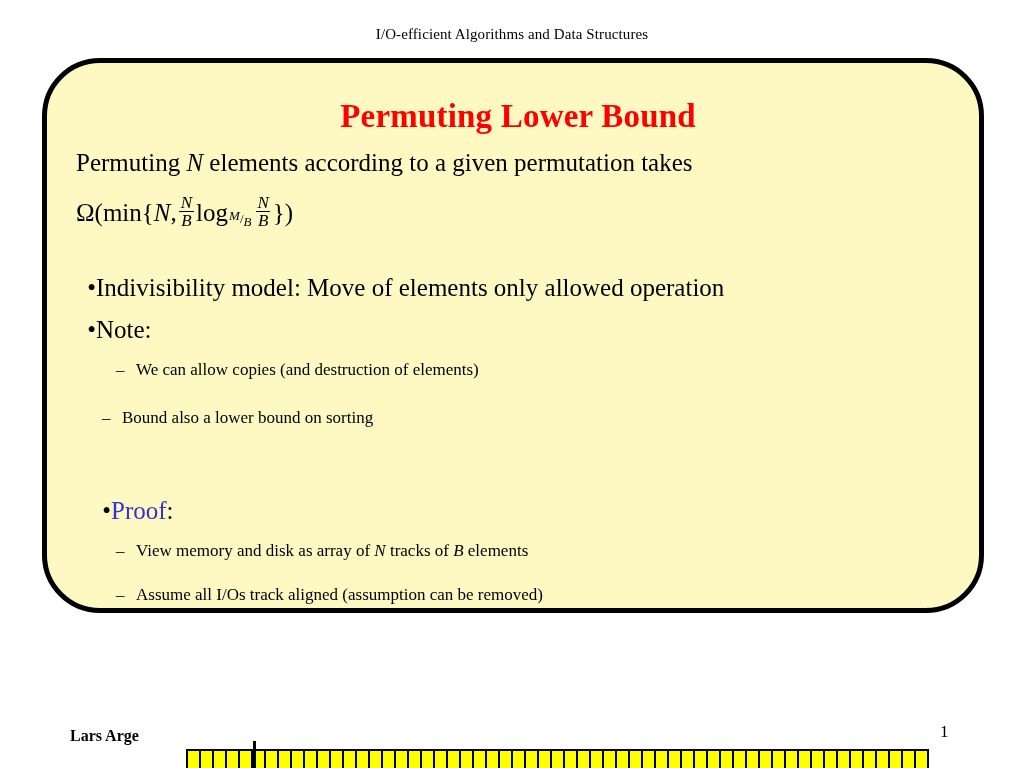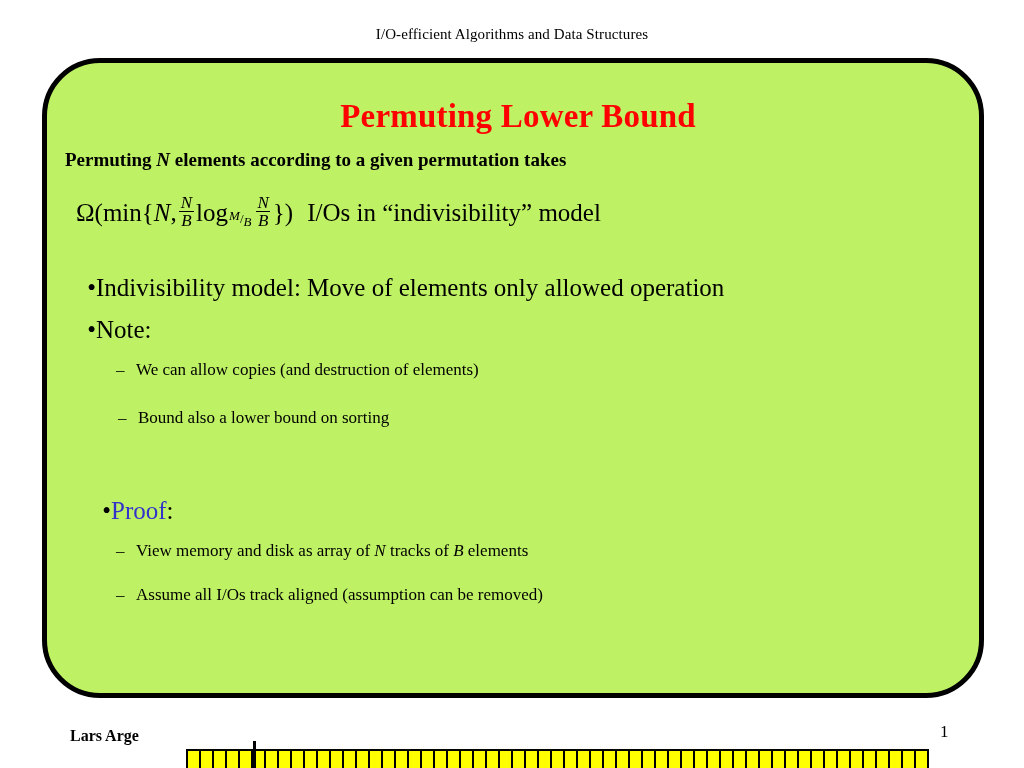--- a/index.html
+++ b/index.html
@@ -27,25 +27,25 @@
     letter-spacing: 0.1px;
     color: #000;
   }
 
   
   .slide-frame {
     position: absolute;
     left: 42px;
     top: 58px;
     width: 942px;
-    height: 640px;
+    height: 555px;
     border: 5px solid #000000;
     border-radius: 58px;
     box-sizing: border-box;
-    background: #bef264;
+    background: #fef9c3;
   }
 
   
   .slide-title {
     position: absolute;
     left: 0;
     top: 35px;
     width: 942px;
     text-align: center;
     font-size: 33px;
@@ -57,25 +57,24 @@
   
   .body-area {
     position: absolute;
     left: 0;
     top: 86px;
     width: 942px;
   }
 
   .lead-line {
     position: absolute;
-    left: 18px;
+    left: 29px;
     top: 0px;
-    font-size: 19px;
+    font-size: 25px;
     white-space: nowrap;
-    font-weight: bold;
   }
 
   
   .formula {
     position: absolute;
     left: 29px;
     top: 46px;
     font-size: 25px;
     white-space: nowrap;
     display: flex;
@@ -215,36 +214,35 @@
       <span class="sym">log</span>
 
       <span class="logsub"><span class="s-num">M</span><span class="s-sl">/</span><span class="s-den">B</span></span>
 
       <span class="frac">
         <span class="num">N</span>
         <span class="den">B</span>
       </span>
 
       <span class="sym">})</span>
-      <span class="tail-text">I/Os in “indivisibility” model</span>
     </div>
 
     <div class="bullet" style="left:29px; top:125px;">
       <span class="bdot">•</span><span>Indivisibility model: Move of elements only allowed operation</span>
     </div>
 
     <div class="bullet" style="left:29px; top:167px;">
       <span class="bdot">•</span><span>Note:</span>
     </div>
 
     <div class="sub" style="left:69px; top:211px;">
       <span class="dash">–</span><span>We can allow copies (and destruction of elements)</span>
     </div>
 
-    <div class="sub" style="left:71px; top:259px;">
+    <div class="sub" style="left:55px; top:259px;">
       <span class="dash">–</span><span>Bound also a lower bound on sorting</span>
     </div>
 
     <div class="bullet" style="left:44px; top:348px;">
       <span class="bdot">•</span><span class="proof-word">Proof</span><span>:</span>
     </div>
 
     <div class="sub" style="left:69px; top:392px;">
       <span class="dash">–</span><span>View memory and disk as array of </span><span class="ital">N</span><span> tracks of </span><span class="ital">B</span><span> elements</span>
     </div>

